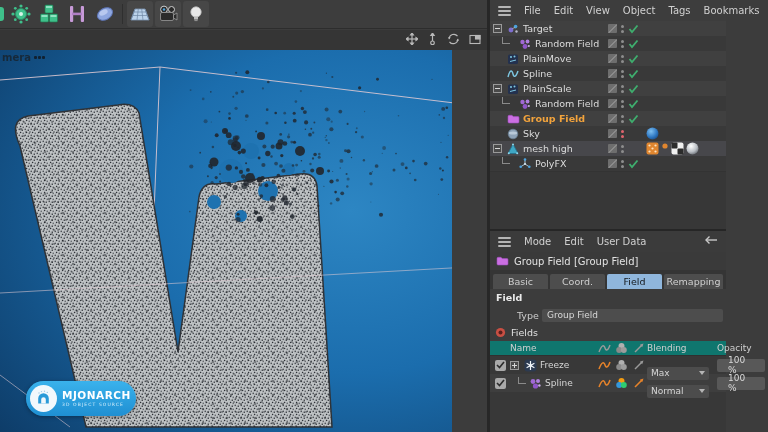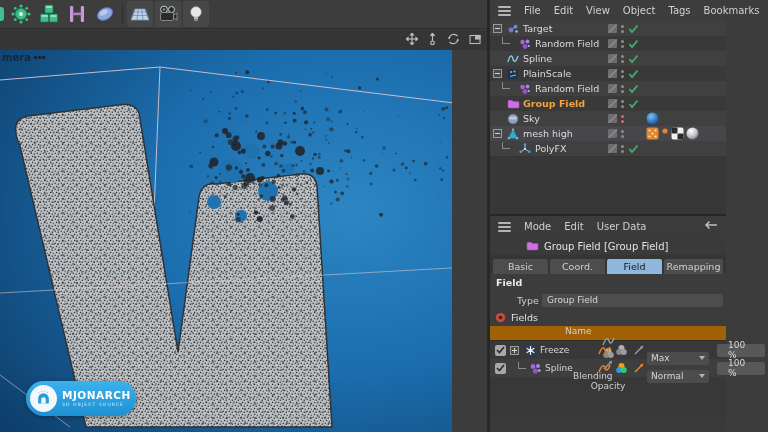--- a/index.html
+++ b/index.html
@@ -67,35 +67,35 @@
   .tsq::after{content:"";position:absolute;left:-2px;top:4px;width:14px;height:1px;background:#969696;transform:rotate(-45deg);}
   .vdots{display:flex;flex-direction:column;gap:2px;}
   .vdots i{width:3px;height:3px;border-radius:50%;background:#8d8d8d;display:block;}
   .vdots.red i{background:#e0646e;}
   .tags{position:absolute;left:156px;display:flex;gap:2px;align-items:center;}
   .om-fill{height:58px;background:#373737;border-top:1px solid #333;}
 
   
   .divider-h{height:2px;background:#262626;}
   .am-arrow{position:absolute;right:8px;top:4px;}
-  .am-title{height:18px;display:flex;align-items:center;gap:5px;padding:0 6px;font-size:10px;color:#e2e2e2;background:#3a3a3a;margin-left:30px;}
+  .am-title{height:18px;display:flex;align-items:center;gap:5px;padding:0 6px;font-size:10px;color:#e2e2e2;background:#3a3a3a;}
   .am-tabs{height:19px;display:flex;align-items:flex-end;gap:2px;padding:0 3px;background:#353535;}
   .tab{height:15px;display:flex;align-items:center;justify-content:center;font-size:9.5px;
        background:#4d4d4d;color:#cfcfcf;border-radius:2px 2px 0 0;padding:0 10px;min-width:55px;}
   .tab.selected{background:#8fb6dc;color:#14181c;}
   .am-section{height:17px;display:flex;align-items:center;padding:0 6px;font-size:9.5px;font-weight:bold;color:#ebebeb;background:#3c3c3c;}
   .am-type{height:18px;display:flex;align-items:center;background:#3c3c3c;font-size:9.5px;}
   .am-type .lbl{width:52px;text-align:left;padding-left:27px;color:#cdcdcd;}
   .am-type .val{flex:1;height:13px;background:#4d4d4d;border-radius:2px;margin-right:3px;
                 display:flex;align-items:center;padding:0 5px;font-size:9px;color:#d8d8d8;}
   .am-fields{height:17px;display:flex;align-items:center;gap:5px;padding:0 5px;font-size:9.5px;color:#e0e0e0;background:#3c3c3c;}
 
   
   .ft{font-size:9px;}
-  .ft-head{height:15px;display:flex;align-items:center;background:#a16207;color:#cfcfcf;border-bottom:1px solid #303030;flex-direction:column;}
+  .ft-head{height:15px;display:flex;align-items:center;background:#0f766e;color:#cfcfcf;border-bottom:1px solid #303030;}
   .ft-row{height:18px;display:flex;align-items:center;}
   .ft-row:nth-child(odd){background:#3e3e3e;}
   .ft-row:nth-child(even){background:#383838;}
   .c-check{width:20px;display:flex;justify-content:center;flex:0 0 auto;}
   .c-name{width:86px;display:flex;align-items:center;flex:0 0 auto;}
   .c-ic{width:17px;display:flex;justify-content:center;flex:0 0 auto;}
   .c-blend{width:70px;flex:0 0 auto;display:flex;align-items:center;}
   .c-op{flex:1;display:flex;align-items:center;}
   .cb{width:11px;height:11px;background:#a9a9a9;border-radius:2px;display:flex;align-items:center;justify-content:center;}
   .dd{width:62px;height:13px;background:#4c4c4c;border-radius:2px;display:flex;align-items:center;padding:0 4px;color:#d6d6d6;margin-top:16px;}
@@ -606,20 +606,42 @@
             <span class="vdots">
               <i></i>
               <i></i>
             </span>
             <svg width="11" height="10">
               <polyline points="1.5,5 4,8 9.5,1.5" fill="none" stroke="#3fae6e" stroke-width="1.8"></polyline>
             </svg>
           </span>
       </div>
 
+      <div class="om-row">
+        <span class="gutter g0" style="padding-left:5px;"></span>
+        <span class="obj-icon">
+          <svg width="12" height="12">
+              <rect x="1" y="1.5" width="10" height="9.5" rx="1.5" fill="#23314e"></rect>
+              <circle cx="4" cy="4" r="1" fill="#7ec8e3"></circle>
+              <circle cx="7.5" cy="3.5" r="1" fill="#7ec8e3"></circle>
+              <line x1="3" y1="8.5" x2="9" y2="7" stroke="#7ec8e3" stroke-width="1"></line>
+            </svg>
+        </span>
+        <span class="obj-label">PlainMove</span>
+        <span class="toggles">
+            <span class="tsq"></span>
+            <span class="vdots">
+              <i></i>
+              <i></i>
+            </span>
+            <svg width="11" height="10">
+              <polyline points="1.5,5 4,8 9.5,1.5" fill="none" stroke="#3fae6e" stroke-width="1.8"></polyline>
+            </svg>
+          </span>
+      </div>
 
       <div class="om-row">
         <span class="gutter g0" style="padding-left:5px;"></span>
         <span class="obj-icon">
           <svg width="12" height="12">
               <path d="M1 9 C3 1 5 2 6 6 C7 10 9 9 11 3" fill="none" stroke="#7ec8e3" stroke-width="1.4"></path>
             </svg>
         </span>
         <span class="obj-label">Spline</span>
         <span class="toggles">

